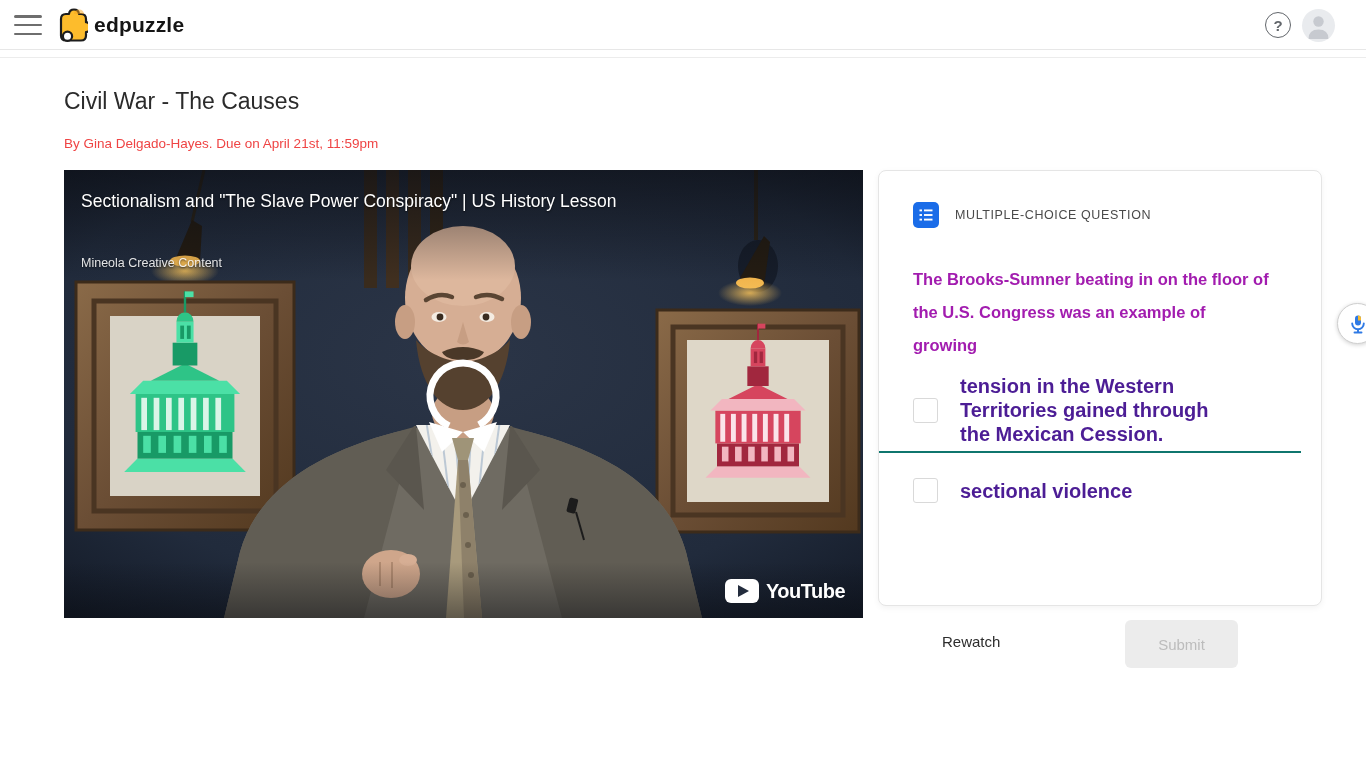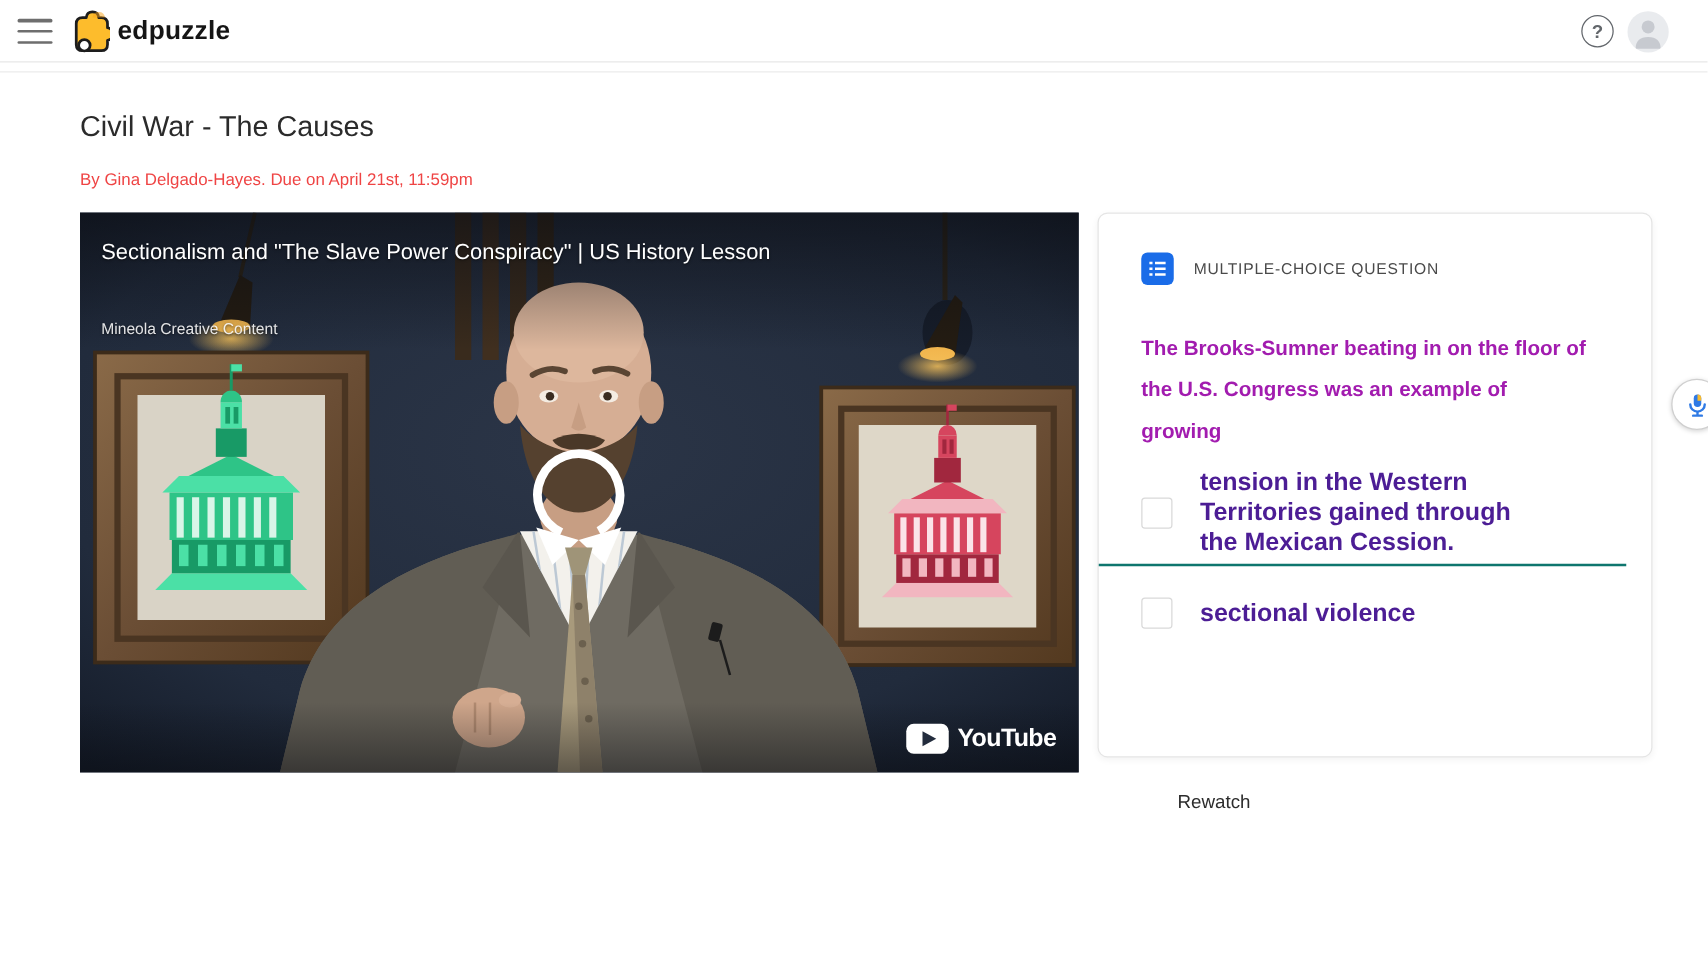--- a/index.html
+++ b/index.html
@@ -319,20 +319,21 @@
     </div>
     <div class="option-row r3">
       <div class="checkbox"></div>
       <div class="option-label">sectional violence</div>
     </div>
   </div>
 </div>
 
 <div class="actions">
   <button class="rewatch-btn">Rewatch</button>
+  <button class="submit-btn" disabled="">Submit</button>
 </div>
 
 <div class="voice-fab">
   <svg width="22" height="22" viewBox="0 0 22 22">
     <rect x="8" y="2.5" width="6" height="10" rx="3" fill="#2f7ae5"></rect>
     <path d="M11 2.5 h0.2 a2.8 2.8 0 0 1 2.8 2.8 v2.2 h-3 z" fill="#f9bb2d"></path>
     <path d="M5.2 10.5 a5.8 5.8 0 0 0 11.6 0" fill="none" stroke="#2f7ae5" stroke-width="1.9" stroke-linecap="round"></path>
     <line x1="11" y1="16.3" x2="11" y2="19" stroke="#2f7ae5" stroke-width="1.9"></line>
     <line x1="7.5" y1="19.5" x2="14.5" y2="19.5" stroke="#2f7ae5" stroke-width="1.9" stroke-linecap="round"></line>
   </svg>

